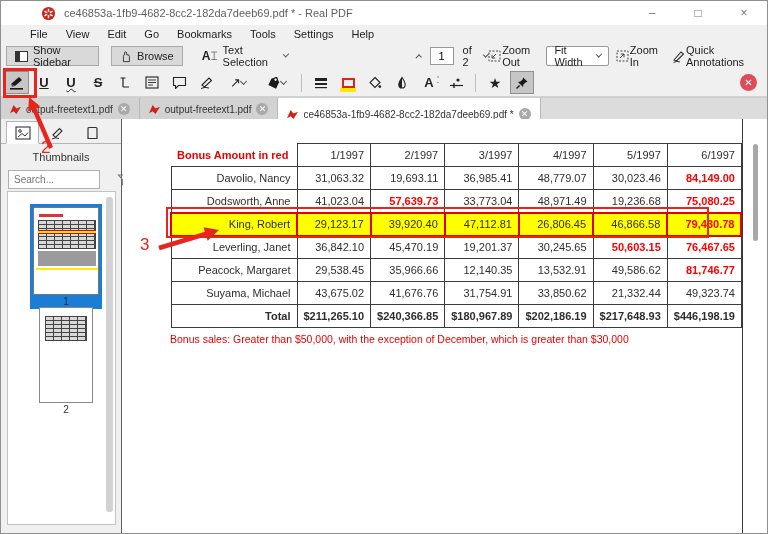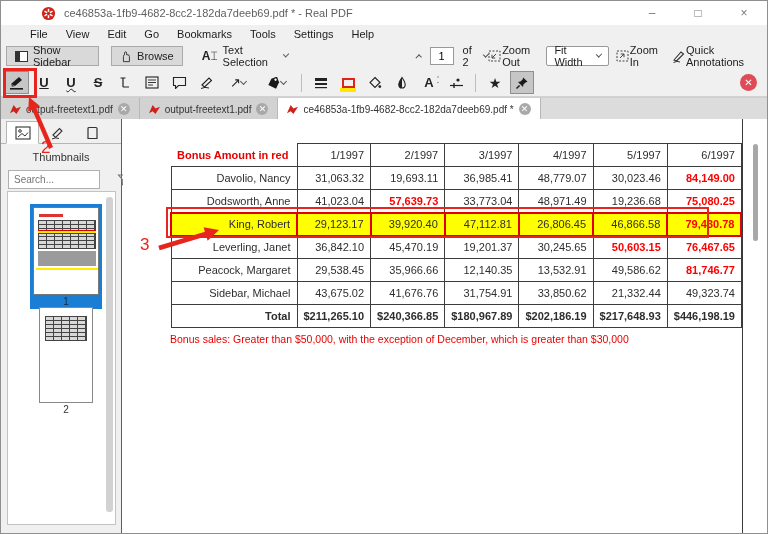--- a/index.html
+++ b/index.html
@@ -38,21 +38,21 @@
   .s-strike { text-decoration:line-through; }
   .vsep { width:1px; height:18px; background:#bdbdbd; margin:0 4px; }
   .rectcolor { width:13px; height:10px; border:2px solid #e02318; }
   .rectcolor::after { content:""; position:absolute; left:4px; right:4px; bottom:2px; height:4px; background:#ffe900; }
   .fontdots::after { content:"⁚"; font-size:9px; position:absolute; right:2px; top:2px; color:#222; }
   .redclose { margin-left:auto; margin-right:10px; width:17px; height:17px; border-radius:50%; background:#df4b57; color:#fff; font-size:10px; display:flex; align-items:center; justify-content:center; }
 
   
   .tabbar { position:absolute; left:0; top:96px; right:0; height:22px; background:#dcdcdc; display:flex; border-top:1px solid #cfcfcf; }
   .tab { height:22px; display:flex; align-items:center; gap:5px; padding:0 9px; background:#d2d2d2; border-right:1px solid #b8b8b8; font-size:10px; color:#333; white-space:nowrap; }
-  .tab.active { background:#fff; }
+  .tab.active { background:#fff;align-items:flex-end; }
   .tabclose { width:12px; height:12px; border-radius:50%; background:#a9a9a9; color:#fff; font-size:9px; line-height:12px; text-align:center; }
 
   
   .content { position:absolute; left:0; top:118px; right:0; bottom:0; background:#fff; }
 
   
   .sidebar { position:absolute; left:0; top:0; bottom:0; width:121px; background:#f0f0f0; border-right:1px solid #5f5f5f; }
   .sidetabs { display:flex; gap:2px; padding:2px 0 0 5px; border-bottom:1px solid #b5b5b5; height:25px; }
   .sidetab { width:33px; height:23px; display:flex; align-items:center; justify-content:center; }
   .sidetab.active { background:#fff; border:1px solid #b5b5b5; border-bottom:1px solid #fff; margin-bottom:-1px; }
@@ -466,21 +466,21 @@
             <tr class="">
               <td class="name">Peacock, Margaret</td>
               <td class="val">29,538.45</td>
               <td class="val">35,966.66</td>
               <td class="val">12,140.35</td>
               <td class="val">13,532.91</td>
               <td class="val">49,586.62</td>
               <td class="val red">81,746.77</td>
             </tr>
             <tr class="">
-              <td class="name">Sidebar, Michael</td>
+              <td class="name">Suyama, Michael</td>
               <td class="val">43,675.02</td>
               <td class="val">41,676.76</td>
               <td class="val">31,754.91</td>
               <td class="val">33,850.62</td>
               <td class="val">21,332.44</td>
               <td class="val">49,323.74</td>
             </tr>
             <tr class="total">
               <td class="name">Total</td>
               <td class="val">$211,265.10</td>

